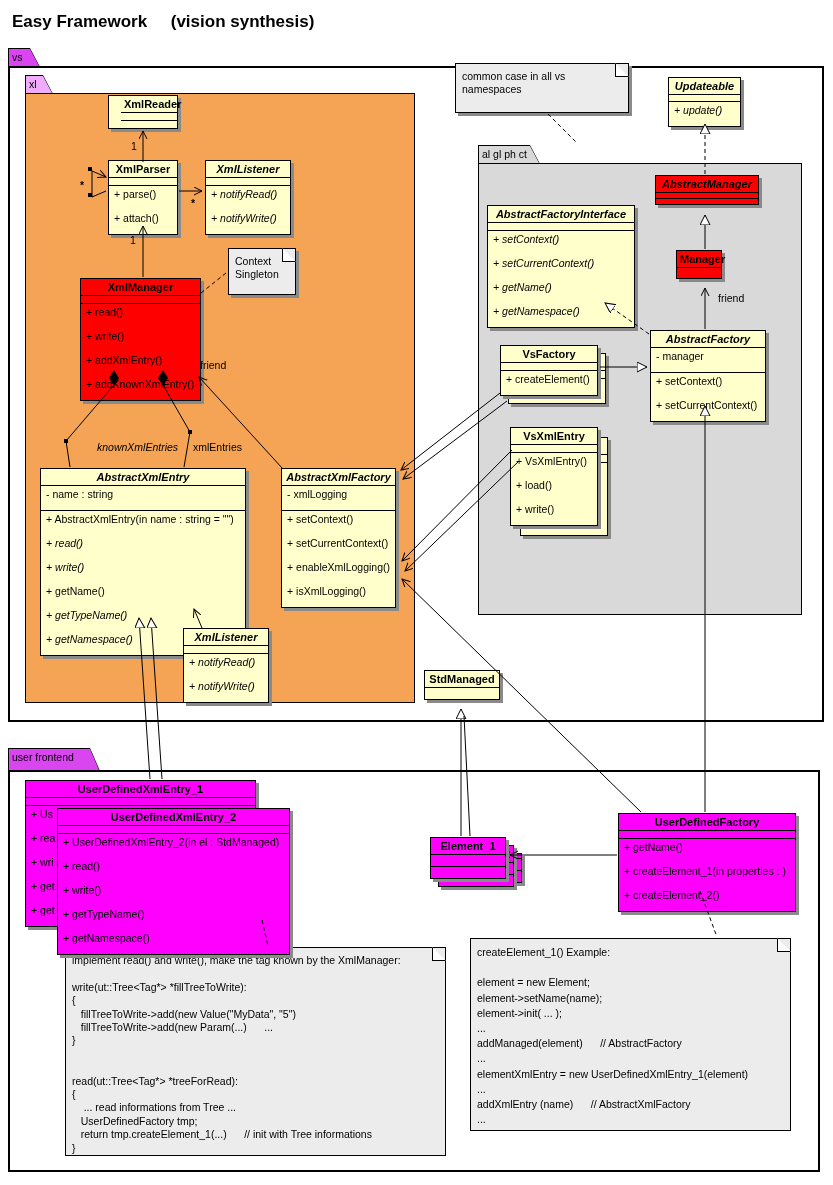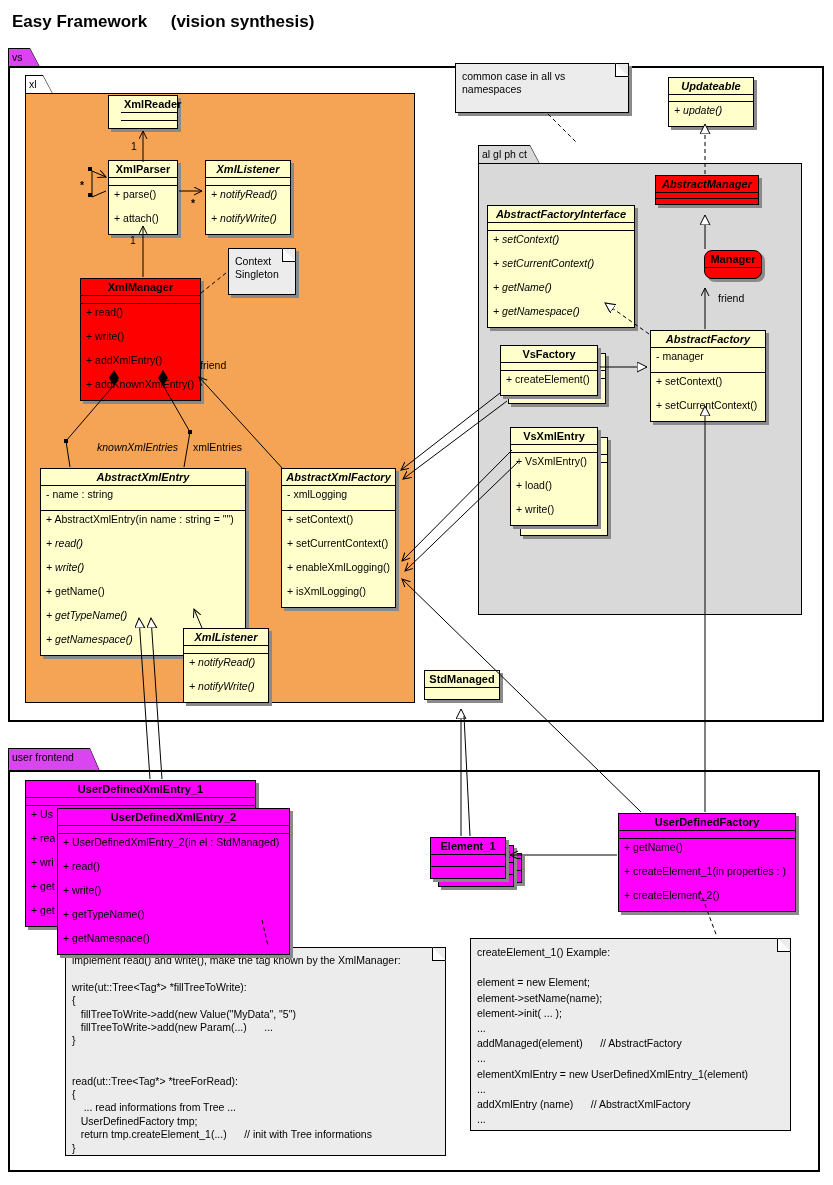--- a/index.html
+++ b/index.html
@@ -50,21 +50,21 @@
 
   <div id="heading">Easy Framework     (vision synthesis)</div>
 
   <div class="pkg-body" style="left:8px;top:66px;width:816px;height:656px;"></div>
   <div class="pkg-tab" style="left:8px;top:48px;width:32px;height:19px;">
     <div class="in">vs</div>
   </div>
 
   <div class="pkg-body thin" style="left:25px;top:93px;width:390px;height:610px;background:#F5A455;"></div>
   <div class="pkg-tab" style="left:25px;top:75px;width:28px;height:19px;">
-    <div class="in" style="background:#ffffff;">xl</div>
+    <div class="in" style="background:#f0abfc;">xl</div>
   </div>
 
   <div class="pkg-body thin" style="left:478px;top:163px;width:324px;height:452px;background:#D9D9D9;"></div>
   <div class="pkg-tab" style="left:478px;top:145px;width:62px;height:19px;">
     <div class="in" style="background:#D9D9D9;">al gl ph ct</div>
   </div>
 
   <div class="pkg-body" style="left:8px;top:770px;width:812px;height:402px;"></div>
   <div class="pkg-tab" style="left:8px;top:748px;width:92px;height:23px;">
     <div class="in">user frontend</div>
@@ -151,21 +151,21 @@
   </div>
 
   <div class="note shadow" style="left:455px;top:63px;width:174px;height:50px;">
     <div class="fold"></div>
     <div class="body">
         <div class="code-ln">common case in all vs</div>
         <div class="code-ln">namespaces</div>
       </div>
   </div>
 
-  <div class="cls it" style="left:668px;top:77px;width:86px;">
+  <div class="cls it" style="left:668px;top:77px;width:73px;">
     <div class="t">Updateable</div>
     <div class="comp" style="min-height:6px;"></div>
     <div class="comp">
         <div class="ln" style="font-style: italic;">+ update()</div>
       </div>
   </div>
 
   <div class="cls red it thin" style="left:655px;top:175px;width:104px;">
     <div class="t">AbstractManager</div>
     <div class="comp"></div>
@@ -176,21 +176,21 @@
     <div class="t">AbstractFactoryInterface</div>
     <div class="comp"></div>
     <div class="comp">
         <div class="ln" style="font-style: italic;">+ setContext()</div>
         <div class="ln" style="font-style: italic;">+ setCurrentContext()</div>
         <div class="ln" style="font-style: italic;">+ getName()</div>
         <div class="ln" style="font-style: italic;">+ getNamespace()</div>
       </div>
   </div>
 
-  <div class="cls red" style="left:704px;top:250px;width:58px;border-radius:8px;">
+  <div class="cls red" style="left:676px;top:250px;width:46px;">
     <div class="t">Manager</div>
     <div class="comp" style="min-height:10px;"></div>
   </div>
 
   <div class="cls it" style="left:650px;top:330px;width:116px;">
     <div class="t">AbstractFactory</div>
     <div class="comp">
         <div class="ln">- manager</div>
       </div>
     <div class="comp">

